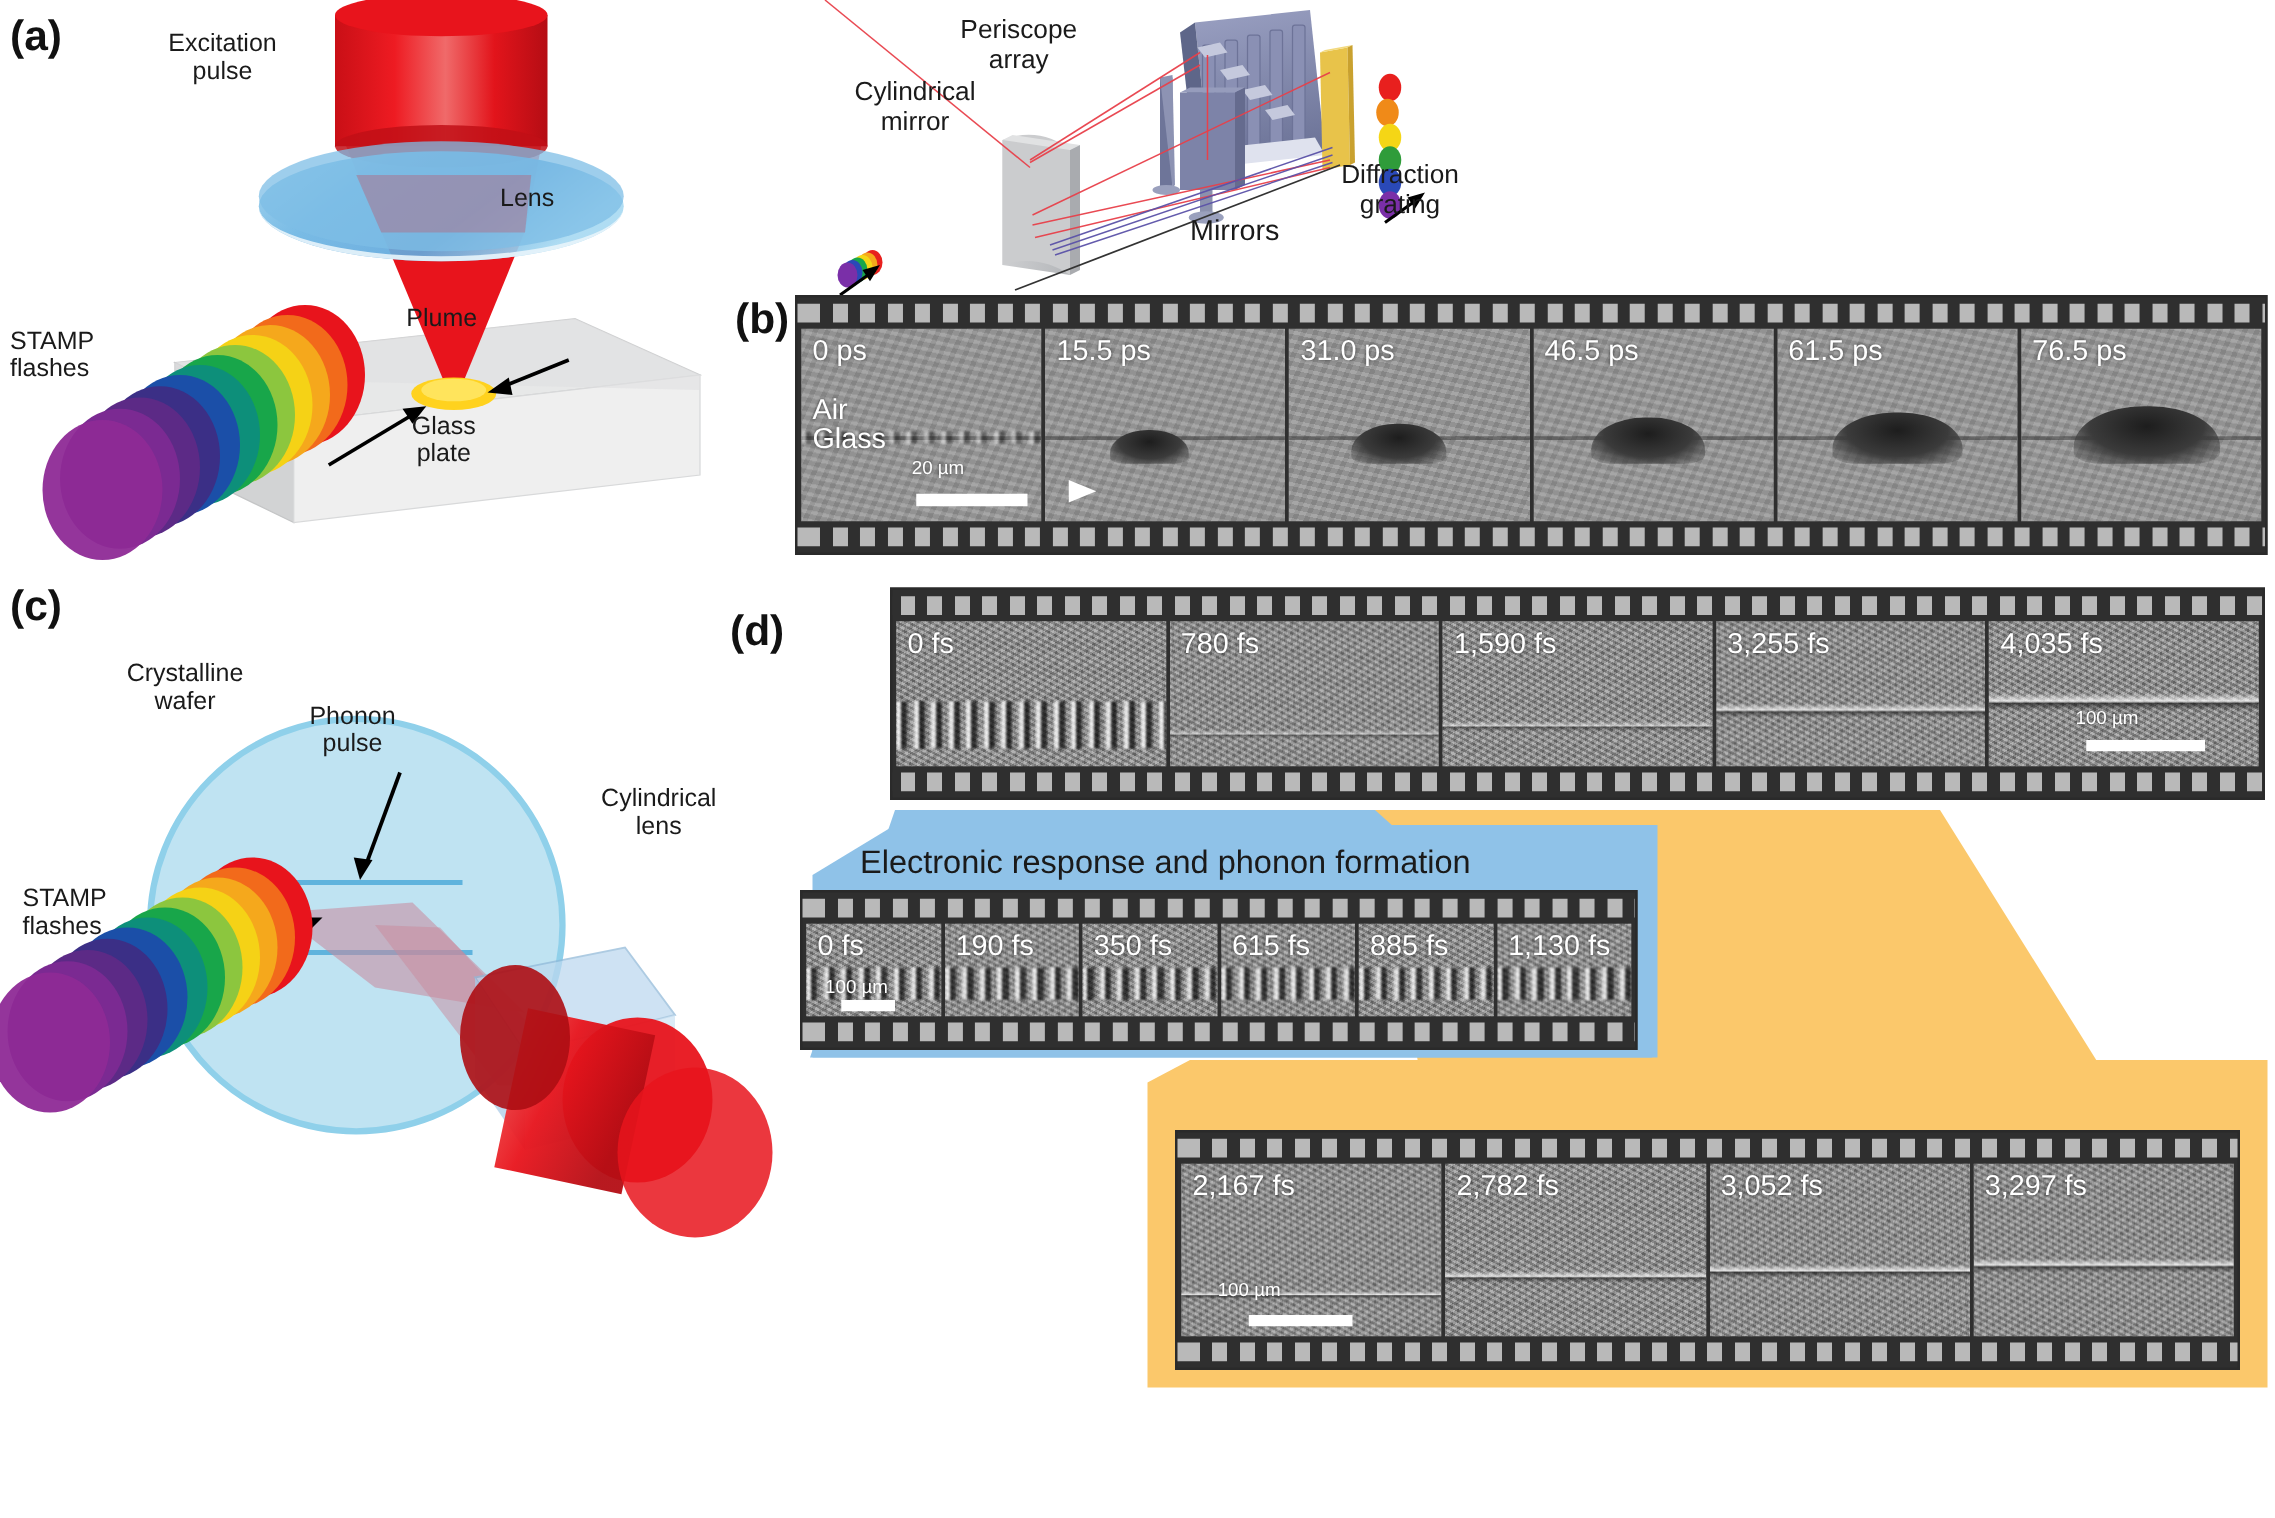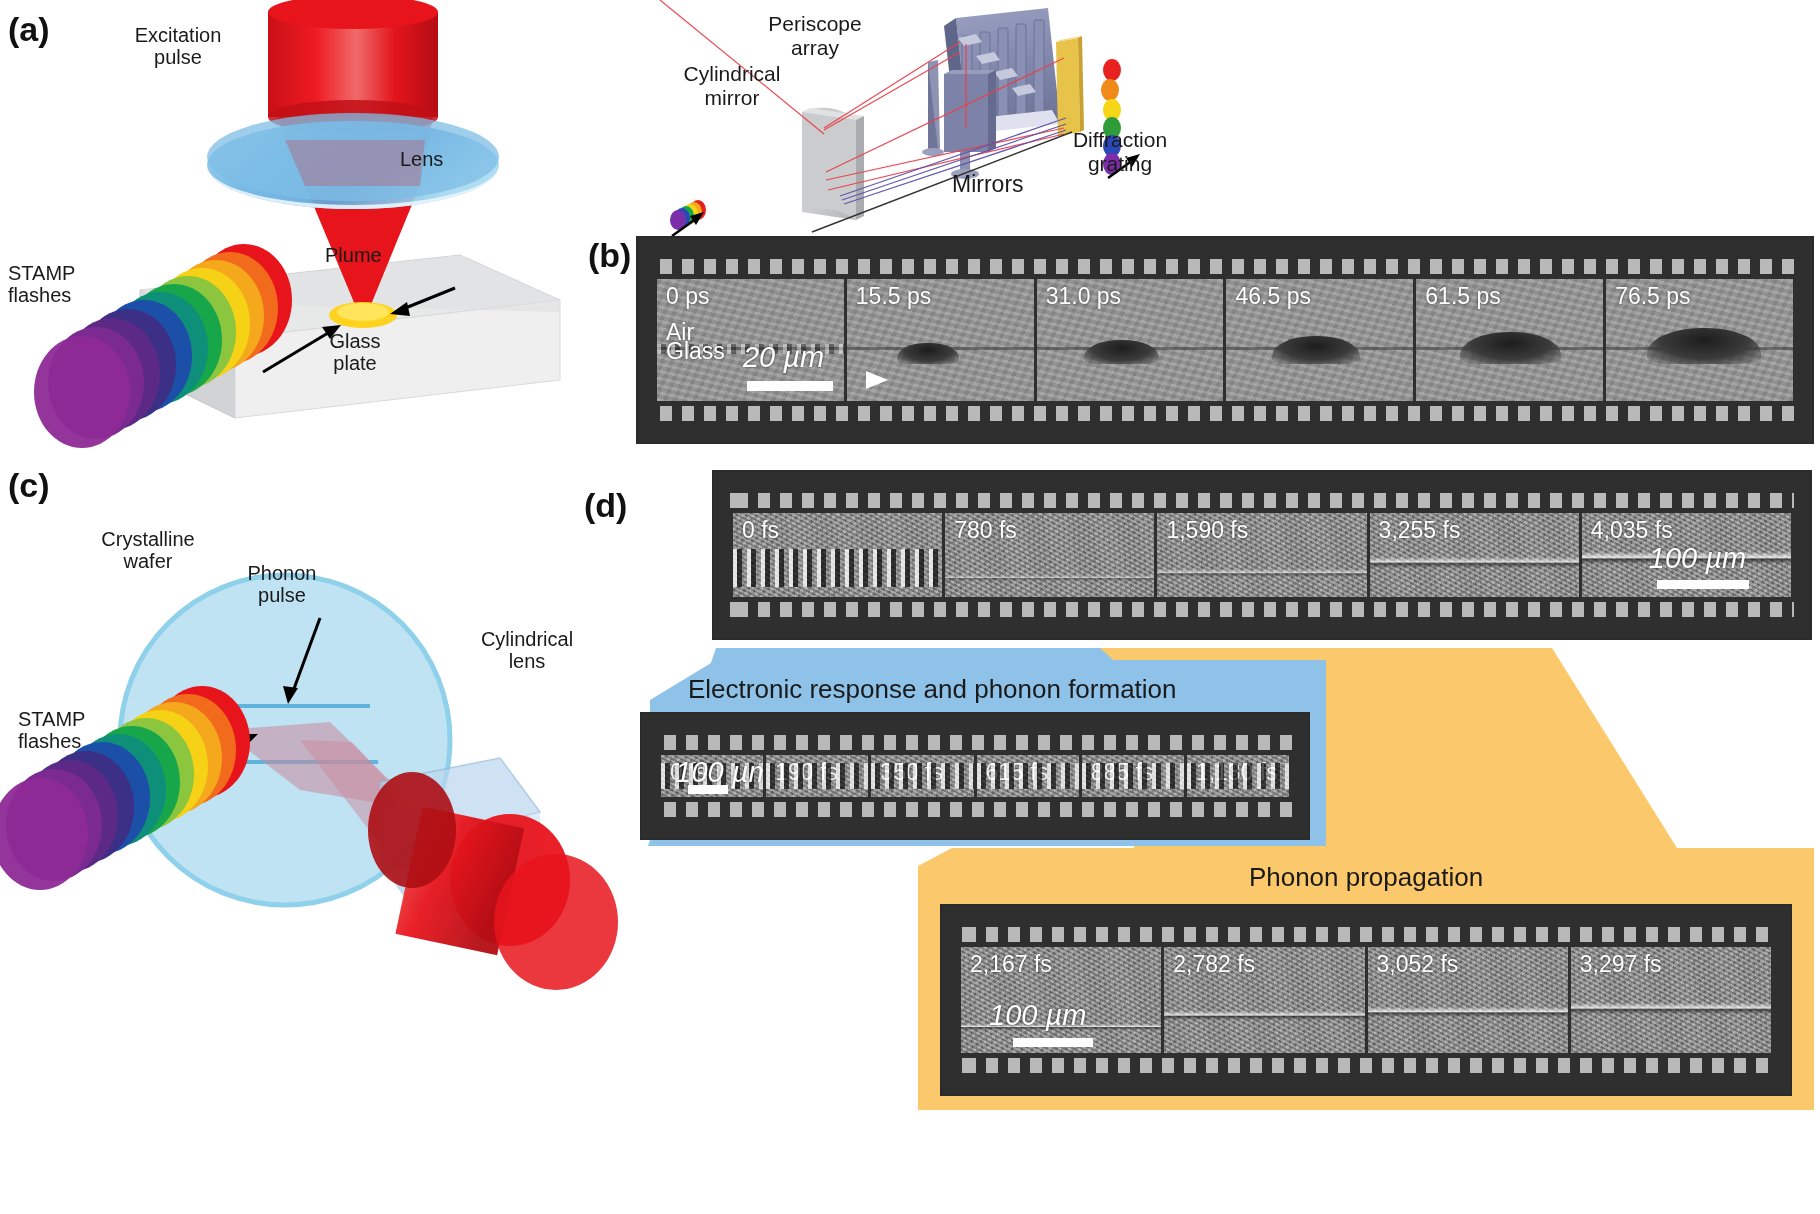--- a/index.html
+++ b/index.html
@@ -13,21 +13,21 @@
   .abs{position:absolute;}
   .lbl{font-size:20px;line-height:1.12;color:#1a1a1a;white-space:pre;}
   .panel-tag{font-size:34px;font-weight:600;color:#111;letter-spacing:0px;}
   .ctr{text-align:center;}
 
   
   .film{
     position:absolute;
     background:#2f2f2f;
     box-sizing:border-box;
-    padding:16px;
+    padding:0;
     display:flex;flex-direction:column;
     border:2px solid #2a2a2a;
   }
   .perfs{
     height:15px;width:100%;
     background:
       repeating-linear-gradient(to right,
         #b9b9b9 0px,#b9b9b9 12px,
         #2f2f2f 12px,#2f2f2f 22px);
     background-position:6px 0;
@@ -69,21 +69,21 @@
   .streak{
     position:absolute;left:0;right:0;
     background:linear-gradient(to bottom, rgba(255,255,255,0) 0%, rgba(255,255,255,.85) 45%, rgba(20,20,20,.7) 60%, rgba(255,255,255,0) 100%);
   }
   .ripple{
     position:absolute;left:0;right:0;height:26px;
     background:repeating-linear-gradient(to right, rgba(255,255,255,.9) 0 4px, rgba(10,10,10,.85) 4px 9px, rgba(150,150,150,.2) 9px 14px);
     filter:blur(.7px);opacity:.85;
   }
   .scalebar{position:absolute;background:#ffffff;height:10px;}
-  .scaletxt{position:absolute;color:#fff;font-size:29px;white-space:nowrap;text-shadow:0 0 3px rgba(0,0,0,.6);font-style:italic;}
+  .scaletxt{position:absolute;color:#fff;font-size:15px;white-space:nowrap;text-shadow:0 0 3px rgba(0,0,0,.6);}
 
   
   .callout{position:absolute;}
   .callout .cap{
     position:absolute;color:#1a1a1a;font-size:26px;white-space:nowrap;
   }
   svg.shape{position:absolute;left:0;top:0;overflow:visible;}
 </style>
 </head>
 <body>
@@ -439,21 +439,20 @@
         </div>
       </div>
     <div class="perfs"></div>
   </div>
 </div>
 
 <div class="callout" style="left:918px;top:848px;width:896px;height:262px;z-index:4;">
   <svg class="shape" width="896" height="262">
     <polygon points="0,262 0,18 34,0 896,0 896,262" fill="#fbc86b"></polygon>
   </svg>
-  <div class="cap" style="left:0;top:14px;width:896px;text-align:center;">Phonon propagation</div>
   <div class="film" style="left:22px;top:56px;width:852px;height:192px;">
     <div class="perfs"></div>
     <div class="frames" id="frames-d-orange">
         <div class="frame tex-noise">
           <div class="t">2,167 fs</div>
           <div class="streak" style="bottom: 22%; height: 6px; opacity: 0.85;"></div>
           <div class="scalebar" style="left: 26%; bottom: 6%; width: 40%; height: 9px;"></div>
           <div class="scaletxt" style="left: 14%; bottom: 20%;">100 µm</div>
         </div>
         <div class="frame tex-noise">

